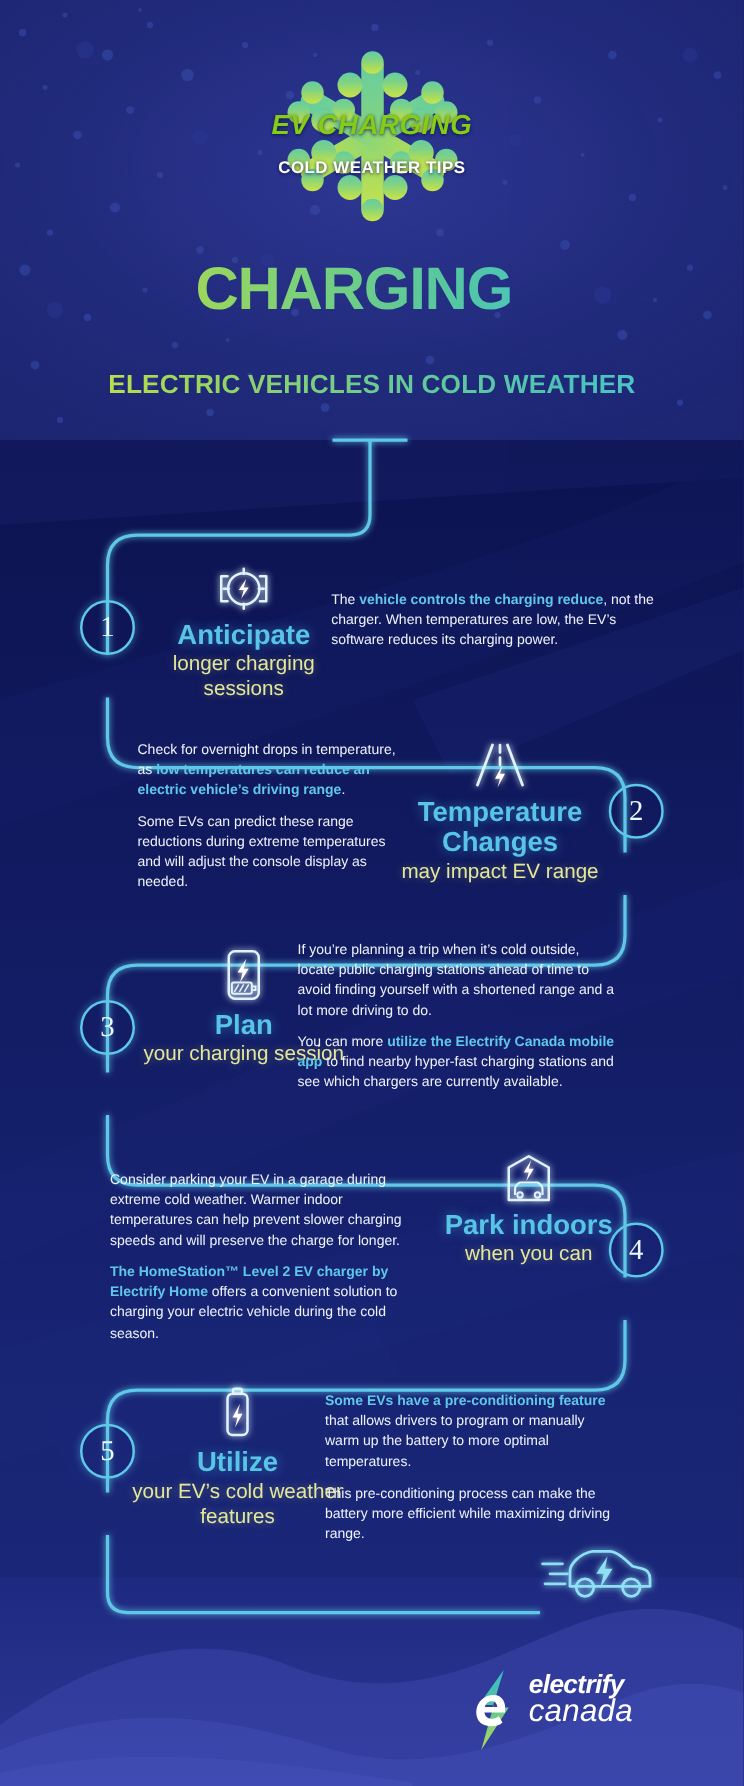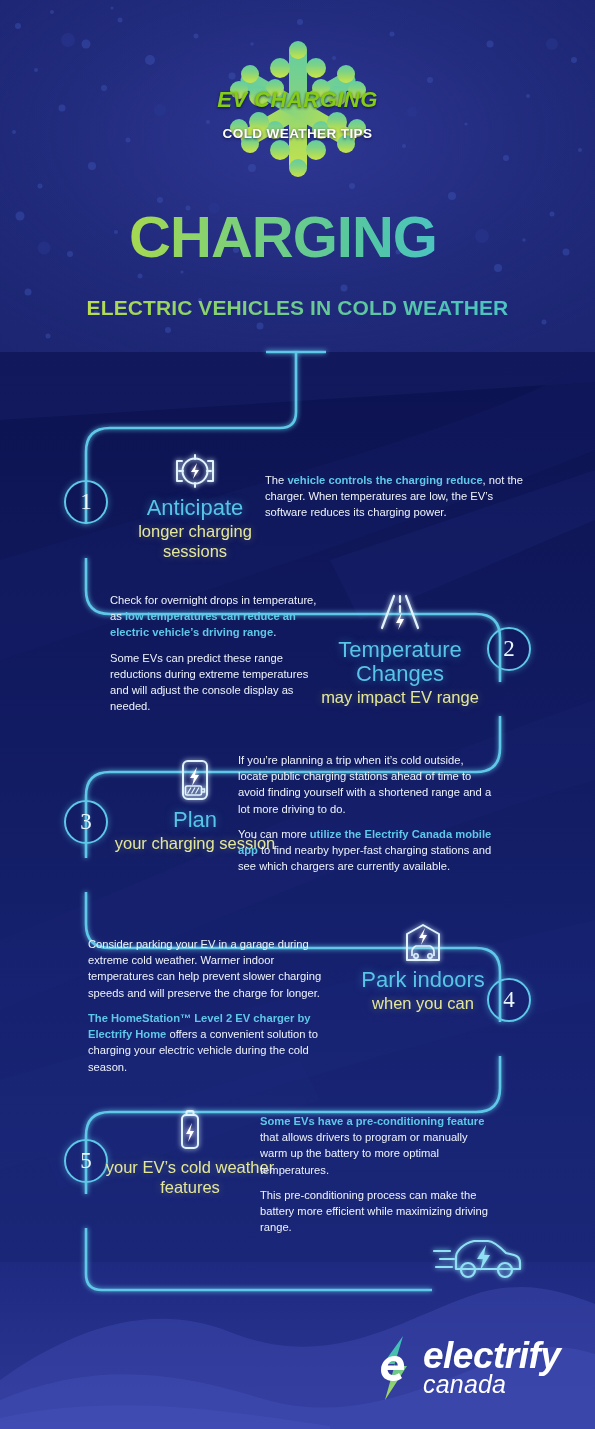--- a/index.html
+++ b/index.html
@@ -43,21 +43,21 @@
     font-size:22px; font-weight:bold; font-style:italic; color:#84cc16;
     letter-spacing:.5px; line-height:1.05;
     text-shadow:0 1px 3px rgba(10,16,60,.85);
   }
   .badge-line2 {
     font-size:13.5px; font-weight:bold; color:#ffffff; letter-spacing:.4px;
     margin-top:15px; text-shadow:0 1px 3px rgba(10,16,60,.85);
   }
   .main-title {
     position:absolute; left:0; top:208px; width:566px; text-align:center;
-    font-size:58px; font-weight:bold; letter-spacing:-1px; line-height:1;
+    font-size:48px; font-weight:bold; letter-spacing:-1px; line-height:1;
     background:linear-gradient(90deg,#e4e741 0%, #a8d94f 22%, #76cf7f 45%, #52c6a6 66%, #49c3d3 85%, #4fc7e3 100%);
     -webkit-background-clip:text; background-clip:text; color:transparent;
     -webkit-text-fill-color:transparent;
   }
   .sub-title {
     position:absolute; left:0; top:296px; width:595px; text-align:center;
     font-size:21px; font-weight:bold; letter-spacing:.1px;
     background:linear-gradient(90deg,#e2e645 0%, #9ed659 25%, #6ccb8e 50%, #4ec3b4 75%, #4cc5d8 100%);
     -webkit-background-clip:text; background-clip:text; color:transparent;
     -webkit-text-fill-color:transparent;
@@ -69,39 +69,39 @@
     position:absolute; width:44px; height:44px; border-radius:50%;
     border:2px solid #5ec8e8; background:transparent;
     display:flex; align-items:center; justify-content:center;
     color:#eaf7ff; font-size:23px; font-weight:400;
     font-family:"Liberation Serif", serif;
     box-shadow:0 0 7px rgba(94,200,232,.45);
   }
   .head-block { position:absolute; text-align:center; width:170px; }
   .icon-box { height:46px; display:flex; align-items:flex-end; justify-content:center; margin-bottom:4px; }
   .head-title {
-    font-size:22px; font-weight:normal; color:#58c4e6; line-height:1.08;
+    font-size:22px; font-weight:bold; color:#58c4e6; line-height:1.08;
     text-shadow:0 0 9px rgba(70,180,230,.5);
   }
   .head-sub {
     font-size:16.5px; color:#e3e79a; line-height:1.2; margin-top:2px;
     text-shadow:0 0 8px rgba(200,210,110,.35);
   }
   .body-block { position:absolute; }
   .body-block p {
     font-size:11.2px; line-height:1.45; color:#eef3fb; margin-bottom:9px;
   }
   .body-block p:last-child { margin-bottom:0; }
   .hl { color:#5fc7e8; font-weight:bold; }
 
   
   .logo { position:absolute; left:373px; top:1334px; width:160px; height:70px; }
   .logo-text { position:absolute; left:50px; top:4px; }
   .logo-word1 {
-    font-size:37px; font-weight:bold; font-style:italic; color:#fff; line-height:.95; letter-spacing:-.5px;
+    font-size:21px; font-weight:bold; font-style:italic; color:#fff; line-height:.95; letter-spacing:-.5px;
   }
   .logo-word2 {
     font-size:25px; font-style:italic; color:#fff; line-height:1; letter-spacing:.2px; margin-top:-1px;
   }
 </style>
 </head>
 <body>
 
 <div id="page">
 
@@ -366,20 +366,21 @@
   <div class="step">
     <div class="num-circle" style="left:64px; top:1139px;">5</div>
     <div class="head-block" style="left:105px; top:1108px;">
       <div class="icon-box">
         <svg width="32" height="46" viewBox="0 0 32 46" fill="none" stroke="#dff4ff" stroke-width="2" filter="url(#lineGlow)">
           <rect x="8" y="7" width="16" height="33" rx="4"></rect>
           <rect x="12.5" y="3" width="7" height="4" rx="1.5"></rect>
           <path d="M18,15 L12,26 L16,26 L14,34 L20,23 L16,23 Z" fill="#ffffff" stroke="none"></path>
         </svg>
       </div>
+      <div class="head-title">Utilize</div>
       <div class="head-sub">your EV’s cold weather features</div>
     </div>
     <div class="body-block" style="left:260px; top:1113px; width:232px;">
       <p><span class="hl">Some EVs have a pre-conditioning feature</span><span> that allows drivers to program or manually warm up the battery to more optimal temperatures.</span></p>
       <p><span>This pre-conditioning process can make the battery more efficient while maximizing driving range.</span></p>
     </div>
   </div>
 
   <svg class="svg-abs" style="left:432px; top:1225px;" width="90" height="62" viewBox="0 0 90 62" fill="none" stroke="#8fe0f5" stroke-width="2.2" filter="url(#lineGlow)">
     <path d="M2,26 L18,26 M8,34 L22,34 M4,42 L20,42" stroke-linecap="round"></path>

